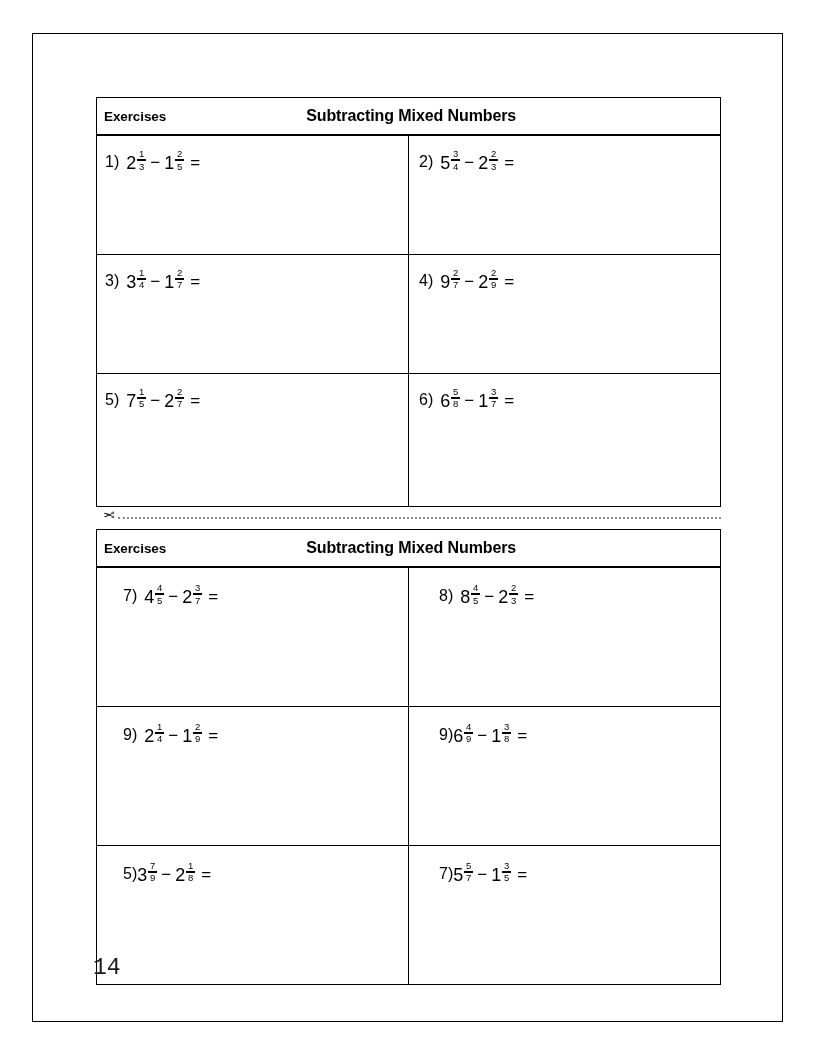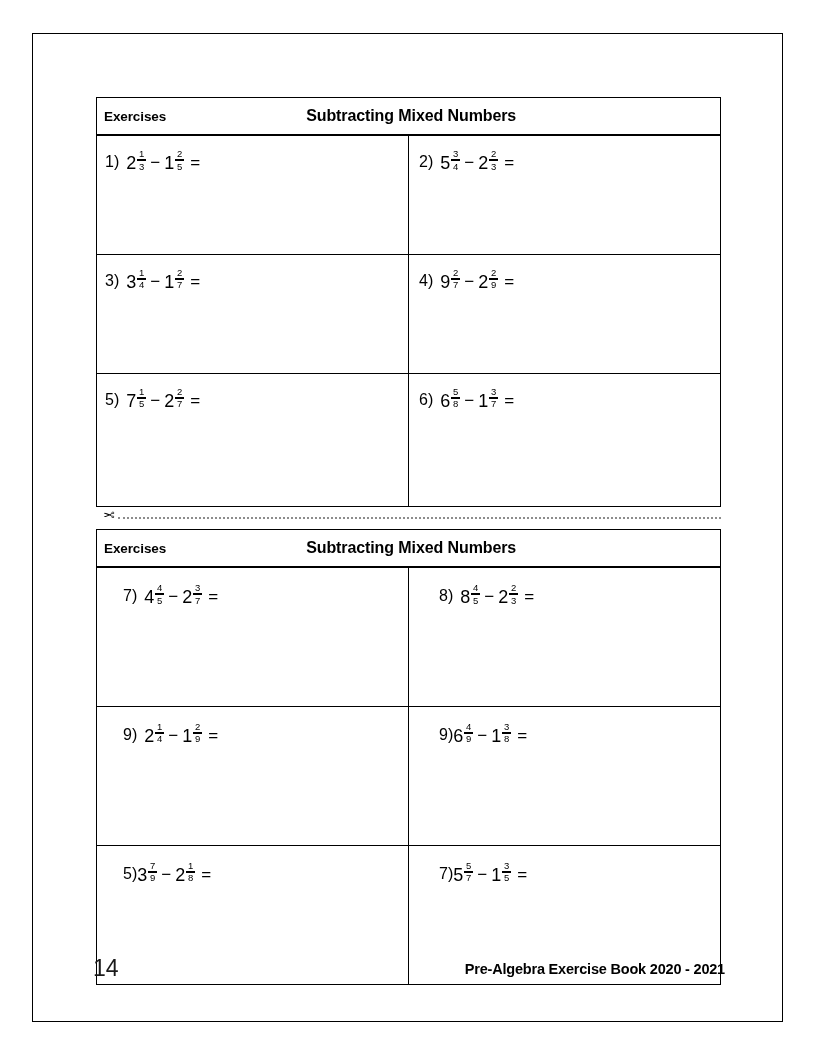--- a/index.html
+++ b/index.html
@@ -193,21 +193,21 @@
     left: 0;
     top: 917px;
     width: 100%;
     height: 50px;
   }
   .page-num {
     position: absolute;
     left: 60px;
     top: 4px;
     font-size: 23px;
-    font-family: Liberation Sans, sans-serif;
+    font-family: Liberation Mono, monospace;
     color: #1a1a1a;
   }
   .book-title {
     position: absolute;
     right: 57px;
     top: 10px;
     font-size: 14.5px;
     font-weight: bold;
     letter-spacing: -0.2px;
     white-space: nowrap;
@@ -515,17 +515,16 @@
               <span class="eq">=</span>
             </span>
           </div>
         </td>
       </tr>
     </tbody>
       </table>
 
     <div class="footer">
       <span class="page-num">14</span>
-      <span class="book-title">Pre-Algebra Exercise Book 2020 - 2021</span>
     </div>
 
   </div>
 </div>
 
 </body></html>

